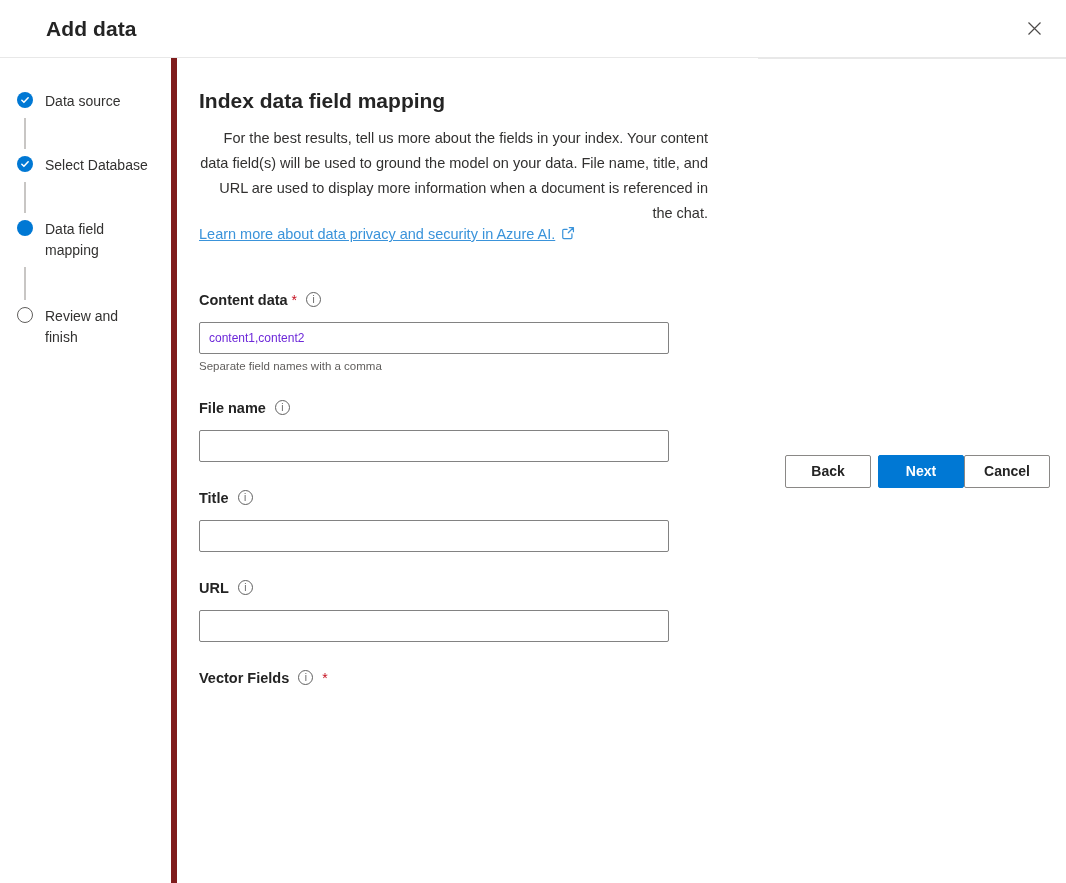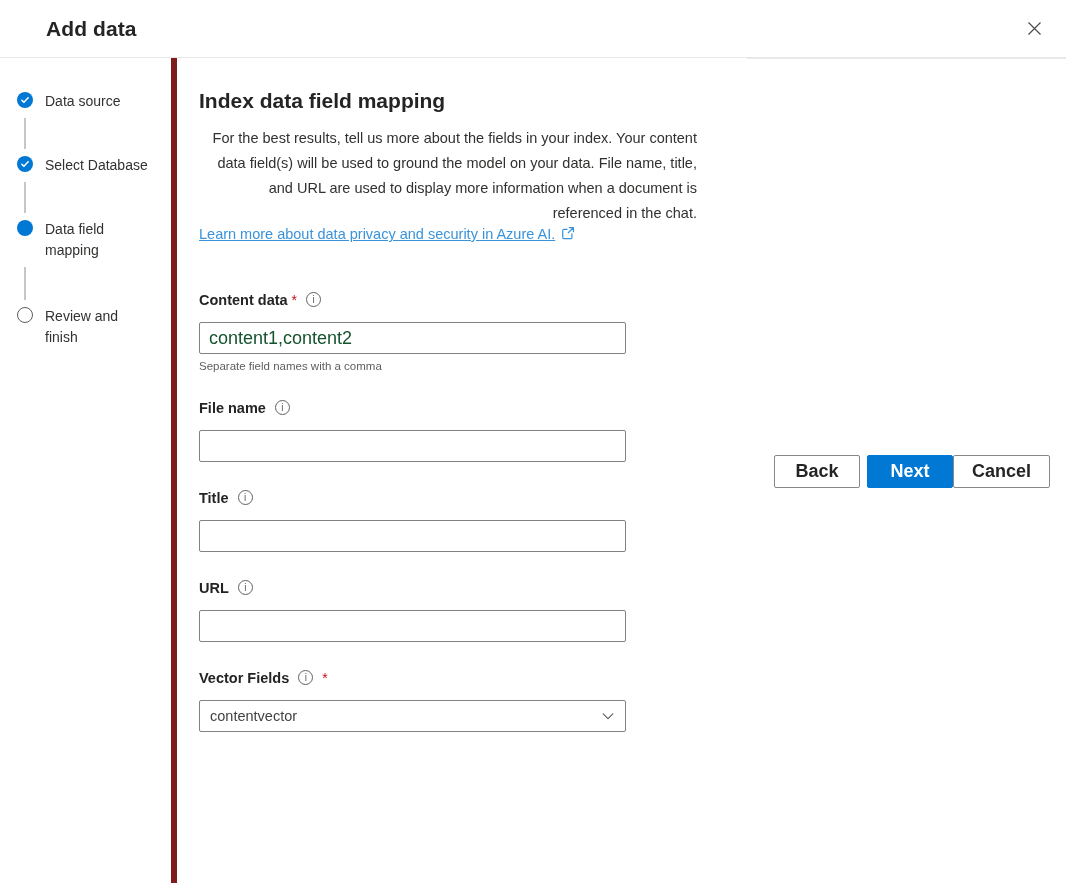--- a/index.html
+++ b/index.html
@@ -32,28 +32,28 @@
   .main-desc { margin-top:13px; max-width:818px; font-size:14.5px; line-height:25px; color:#323130;text-align:right; }
   .link-row { display:flex; align-items:flex-start; gap:6px; height:25px; }
   .learn-link { font-size:14.5px; color:#3a93da; text-decoration:underline; cursor:pointer; }
 
   .form { margin-top:41px; }
   .field { margin-bottom:28px; }
   .label-row { display:flex; align-items:flex-start; height:20px; margin-bottom:10px; }
   .field-label { font-size:14.5px; font-weight:700; color:#242424; }
   .req { color:#c50f1f; font-size:14px; margin-left:4px; font-weight:400; }
   .info-icon { width:15px; height:15px; border:1px solid #616161; border-radius:50%; color:#616161; font-size:10px; line-height:13px; text-align:center; margin-left:9px; flex:0 0 15px; font-style:normal; cursor:default; }
-  .text-input { width:427px; height:32px; border:1px solid #828282; border-radius:2px; padding:0 9px; font-size:18px; font-family:"Liberation Sans", sans-serif; color:#14532d; background:#fff; outline:none; display:block; }
+  .text-input { width:470px; height:32px; border:1px solid #828282; border-radius:2px; padding:0 9px; font-size:12px; font-family:"Liberation Sans", sans-serif; color:#6d28d9; background:#fff; outline:none; display:block; }
   .helper-text { margin-top:6px; font-size:11.5px; color:#605e5c; }
   .dropdown { width:427px; height:32px; border:1px solid #828282; border-radius:2px; padding:0 10px; display:flex; align-items:center; justify-content:space-between; cursor:pointer; background:#fff; }
   .dropdown-value { font-size:14.5px; color:#424242; }
 
   
   .footer { flex:0 0 65px; border-top:1px solid #e8e8e8; display:flex; align-items:center; padding:0 16px 0 27px; }
-  .btn { height:33px; min-width:86px; padding:0 18px; border-radius:2px; font-size:18px; font-weight:700; font-family:"Liberation Sans", sans-serif; cursor:pointer; display:inline-flex; align-items:center; justify-content:center; }
+  .btn { height:33px; min-width:86px; padding:0 18px; border-radius:2px; font-size:14px; font-weight:700; font-family:"Liberation Sans", sans-serif; cursor:pointer; display:inline-flex; align-items:center; justify-content:center; }
   .btn-secondary { background:#fff; border:1px solid #8a8886; color:#242424; }
   .btn-primary { background:#0078d4; border:1px solid #0078d4; color:#fff; margin-left:7px; }
   .footer-spacer { flex:1; }
 </style>
 </head>
 <body>
 
 <div class="dialog">
 
   <div class="dialog-header">
@@ -156,28 +156,20 @@
             </div>
             <input class="text-input" type="text" value="" style="">
           </div>
 
           <div class="field">
             <div class="label-row">
               <span class="field-label">Vector Fields</span>
               <span class="info-icon">i</span>
               <span class="req" style="margin-left:9px;">*</span>
             </div>
-            <div class="dropdown">
-              <span class="dropdown-value">contentvector</span>
-              <span style="display:flex;">
-                <svg width="14" height="14" viewBox="0 0 16 16">
-                    <path d="M2.5 5.5 L8 11 L13.5 5.5" stroke="#605e5c" stroke-width="1.3" fill="none" stroke-linecap="round" stroke-linejoin="round"></path>
-                  </svg>
-              </span>
-            </div>
           </div>
 
         </div>
       </div>
 
       <div class="footer">
         <button class="btn btn-secondary">Back</button>
         <button class="btn btn-primary">Next</button>
         <div class="footer-spacer"></div>
         <button class="btn btn-secondary">Cancel</button>

